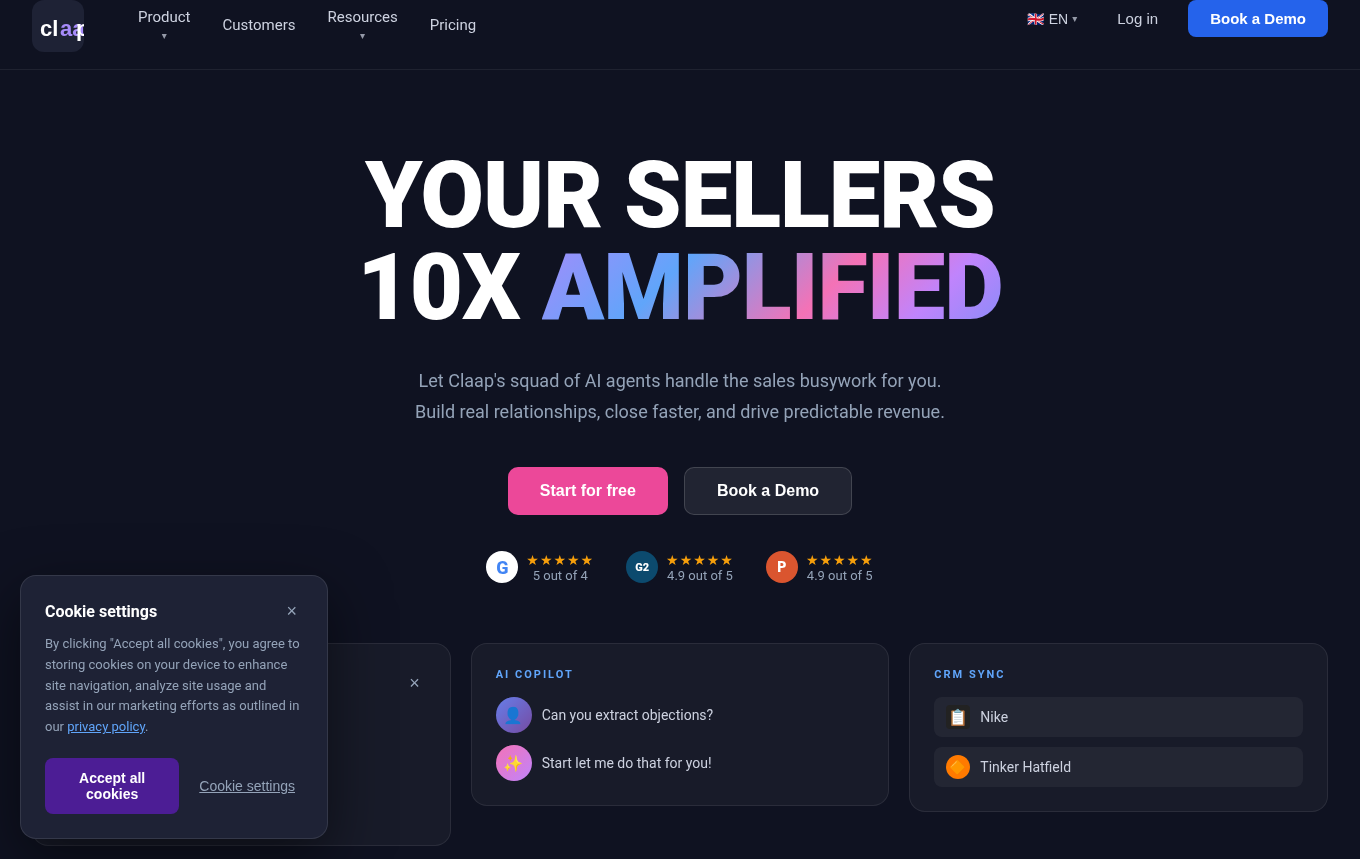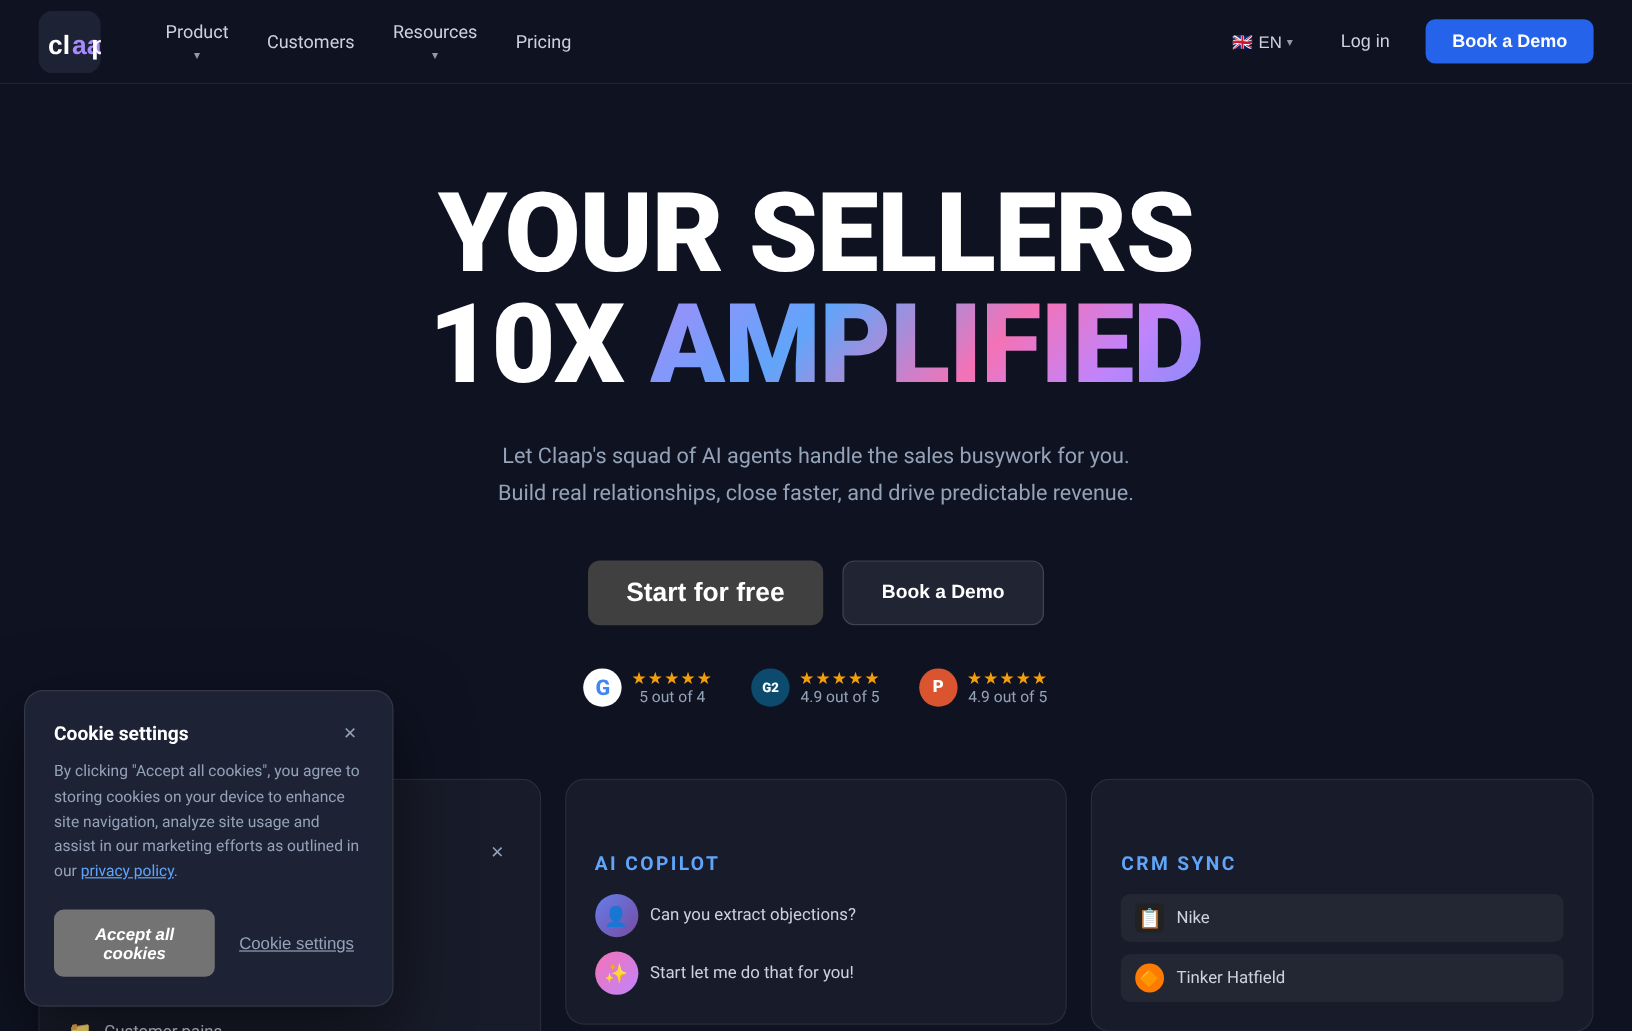--- a/index.html
+++ b/index.html
@@ -8,21 +8,21 @@
       font-family: -apple-system, BlinkMacSystemFont, 'Segoe UI', Roboto, sans-serif;
       background: #0f1221;
       color: #fff;
       min-height: 859px;
       overflow-x: hidden;
     }
 
     
     nav {
       display: flex;
-      align-items: center;
+      align-items: flex-start;
       padding: 0 32px;
       height: 70px;
       background: #0f1221;
       border-bottom: 1px solid rgba(255,255,255,0.07);
       position: relative;
       z-index: 100;
     }
 
     .nav-logo {
       display: flex;
@@ -150,26 +150,26 @@
       max-width: 600px;
     }
 
     .hero-buttons {
       display: flex;
       gap: 16px;
       margin-top: 40px;
     }
 
     .btn-primary {
-      background: #404040;
+      background: #ec4899;
       color: #fff;
       border: none;
       border-radius: 10px;
       padding: 14px 32px;
-      font-size: 22px;
+      font-size: 16px;
       font-weight: 600;
       cursor: pointer;
       transition: background 0.2s;
     }
 
     .btn-secondary {
       background: rgba(255,255,255,0.08);
       color: #fff;
       border: 1px solid rgba(255,255,255,0.15);
       border-radius: 10px;
@@ -223,27 +223,26 @@
 
     .card {
       background: rgba(255,255,255,0.04);
       border: 1px solid rgba(255,255,255,0.08);
       border-radius: 16px;
       padding: 24px;
       flex: 1;
     }
 
     .card-title {
-      font-size: 16px;
+      font-size: 11px;
       font-weight: 700;
       letter-spacing: 2px;
       text-transform: uppercase;
       color: #94a3b8;
       margin-bottom: 16px;
-      margin-top: 36px;
     }
 
     .note-template-card .card-title { color: #c084fc; opacity: 0.5; }
     .ai-copilot-card .card-title { color: #60a5fa; }
     .crm-sync-card .card-title { color: #60a5fa; }
 
     .note-items {
       display: flex;
       flex-direction: column;
       gap: 12px;
@@ -376,31 +375,30 @@
       color: #60a5fa;
       text-decoration: underline;
     }
 
     .cookie-actions {
       display: flex;
       gap: 12px;
     }
 
     .accept-cookies-btn {
-      background: #737373;
+      background: #4c1d95;
       color: #fff;
       border: none;
       border-radius: 8px;
       padding: 12px 18px;
       font-size: 14px;
       font-weight: 600;
       cursor: pointer;
       flex: 1;
       transition: background 0.2s;
-      font-style: italic;
     }
 
     .cookie-settings-btn {
       background: none;
       color: #94a3b8;
       border: none;
       font-size: 14px;
       cursor: pointer;
       padding: 12px 8px;
       text-decoration: underline;

